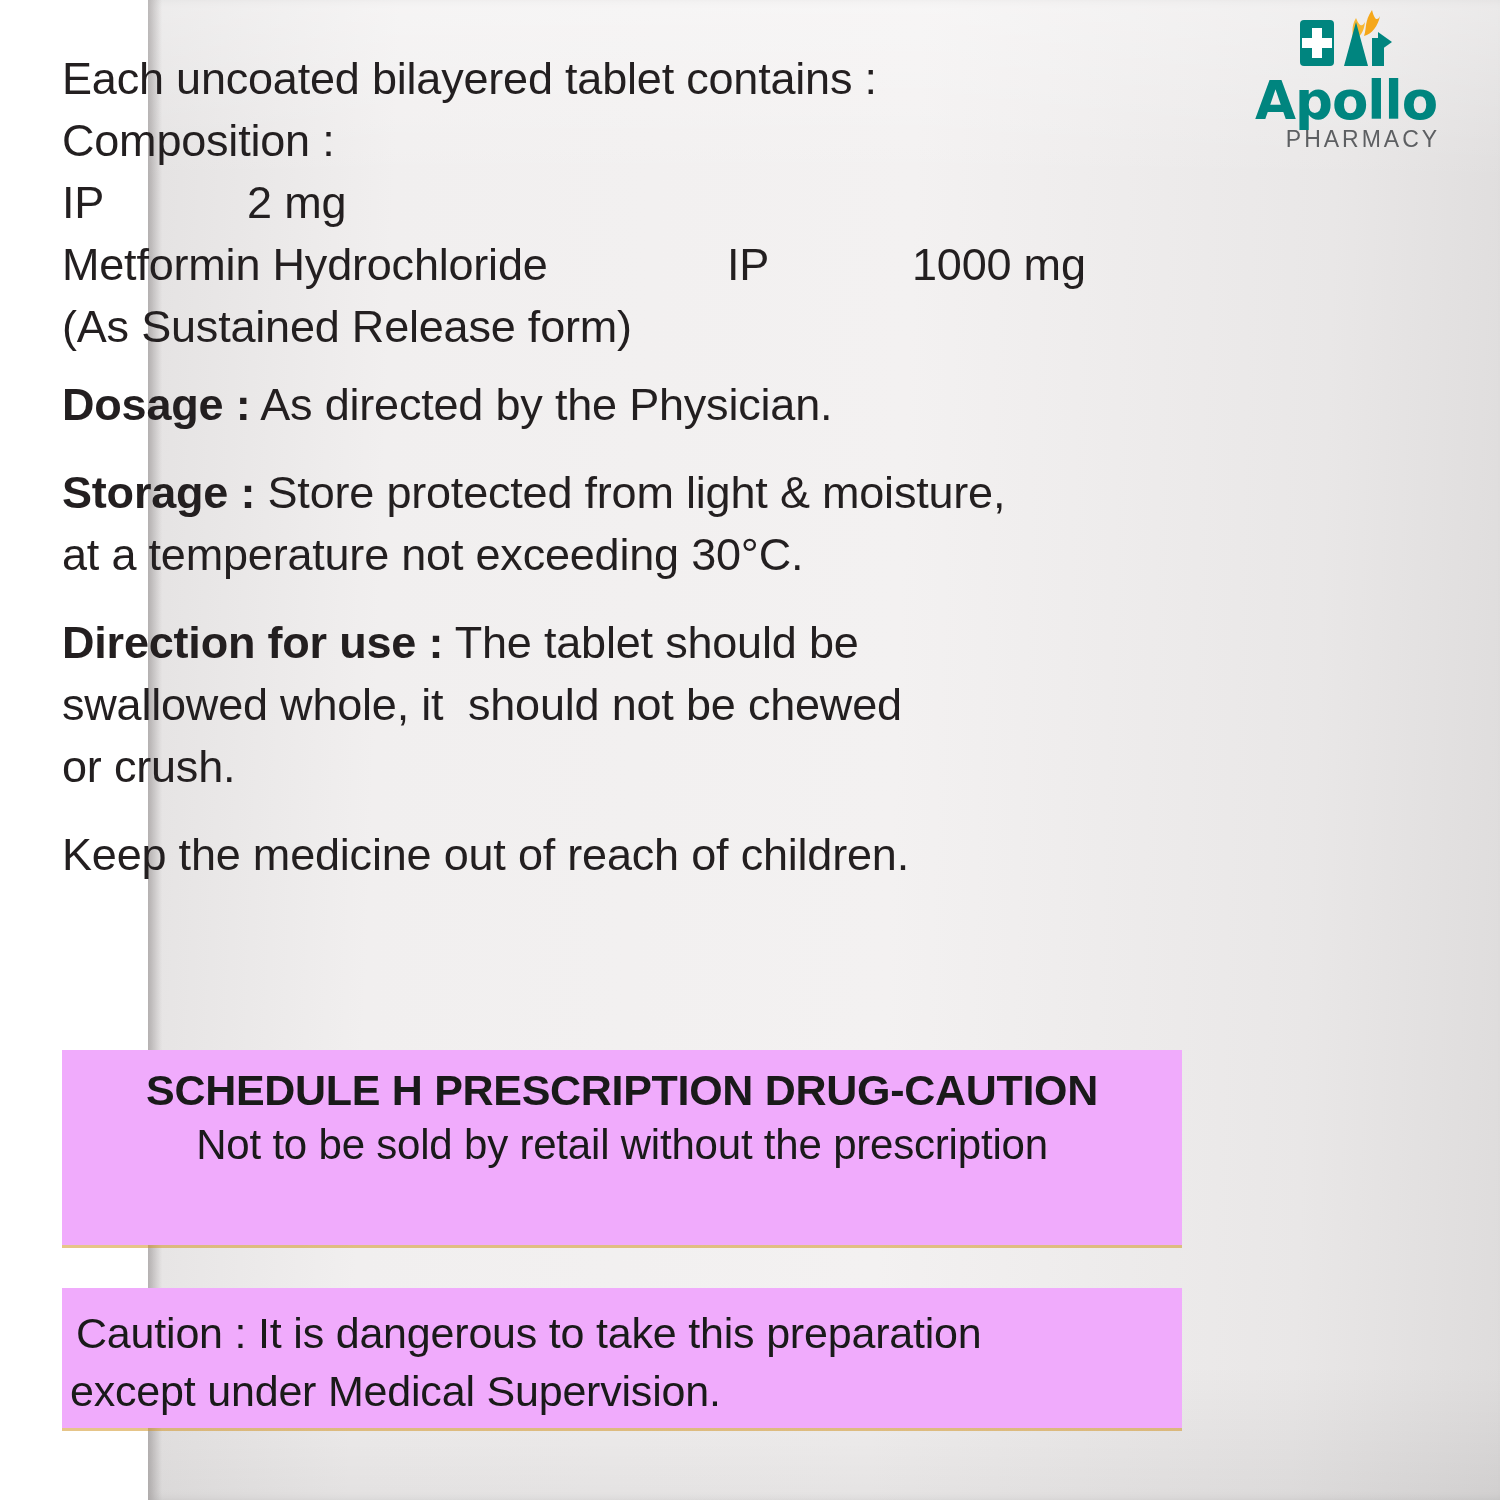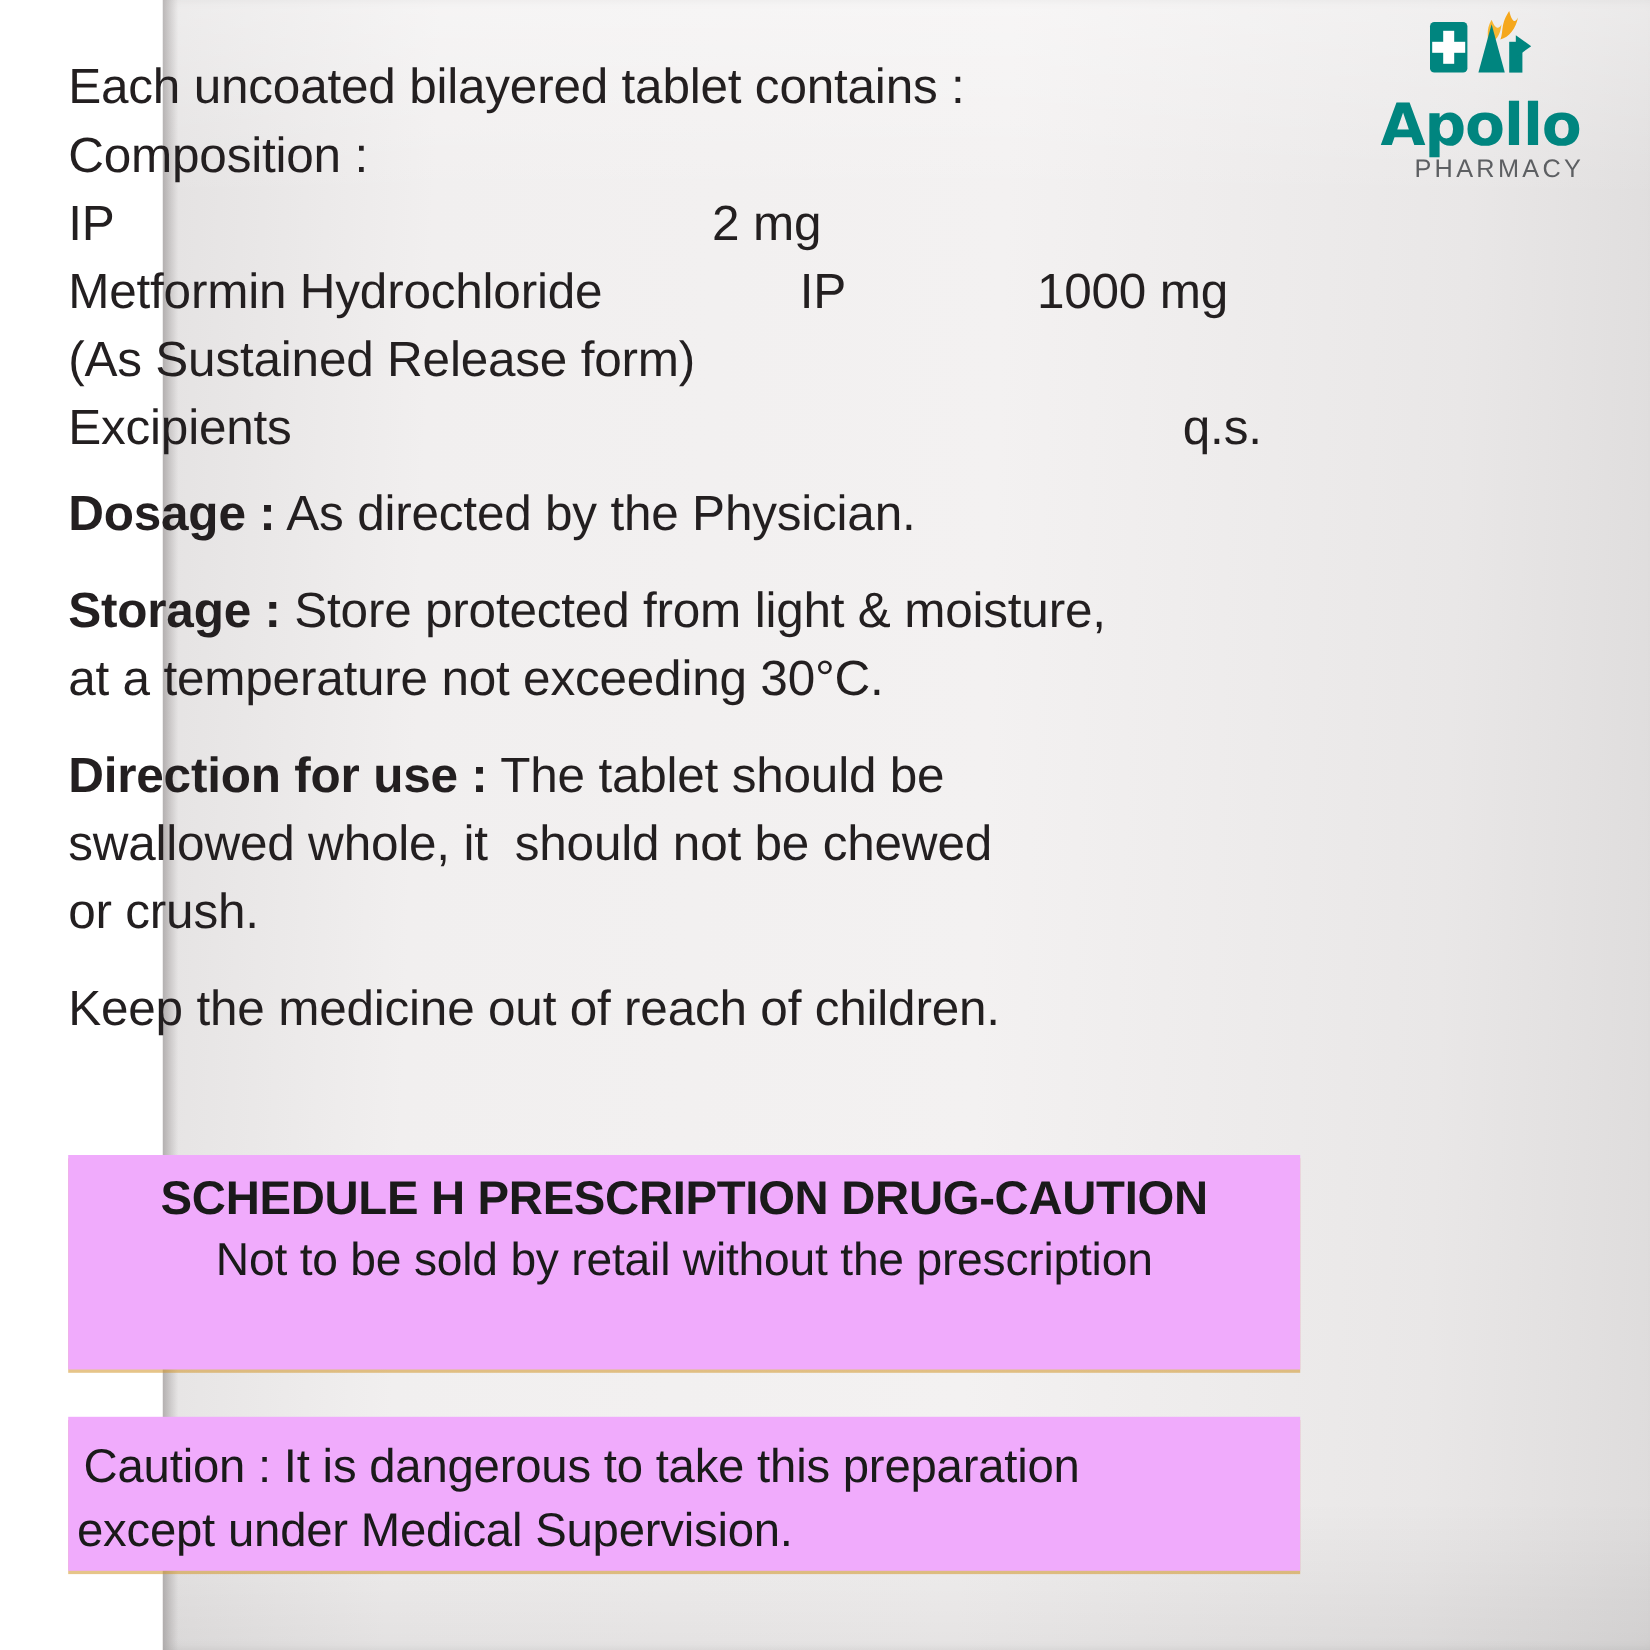--- a/index.html
+++ b/index.html
@@ -60,21 +60,21 @@
     width: 100%;
   }
   .logo-mark svg { position: absolute; right: 52px; top: 0; }
   .logo-word {
     font-family: "DejaVu Sans", sans-serif;
     font-weight: 700;
     font-size: 53px;
     letter-spacing: -1px;
     color: #00857f;
     line-height: 54px;
-    margin-top: 18px;
+    margin-top: 4px;
   }
   .logo-sub {
     font-family: "Liberation Sans", sans-serif;
     font-weight: 400;
     font-size: 23px;
     letter-spacing: 3.0px;
     color: #5d5f62;
     margin-top: -2px;
     padding-left: 34px;
   }
@@ -91,21 +91,21 @@
     line-height: 62px;
     letter-spacing: -0.2px;
   }
   .line { white-space: pre; }
   .comp-row {
     display: flex;
     width: 1090px;
   }
   .comp-row .nm { width: 665px; }
   .comp-row .ip { width: 185px; }
-  .comp-row .amt { flex: 1; text-align: center; padding-right: 5px; }
+  .comp-row .amt { flex: 1; text-align: left; padding-right: 5px; }
   .qs-row {
     display: flex;
     width: 1090px;
   }
   .qs-row .nm { flex: 1; }
   .qs-row .amt { text-align: right; padding-right: 5px; }
 
   .gap-sm { height: 16px; }
   .gap-md { height: 26px; }
 
@@ -192,24 +192,20 @@
   </div>
 
   <div class="comp-row">
     <span class="nm">Metformin Hydrochloride</span>
     <span class="ip">IP</span>
     <span class="amt">1000 mg</span>
   </div>
 
   <div class="line">(As Sustained Release form)</div>
 
-  <div class="qs-row">
-    <span class="nm">Excipients</span>
-    <span class="amt">q.s.</span>
-  </div>
 
   <div class="gap-sm"></div>
 
   <div class="line"><b class="lbl">Dosage :</b><span> As directed by the Physician.</span></div>
 
   <div class="gap-md"></div>
   <div class="line"><b class="lbl">Storage :</b><span> Store protected from light &amp; moisture,</span></div>
   <div class="line">at a temperature not exceeding 30°C.</div>
 
   <div class="gap-md"></div>

